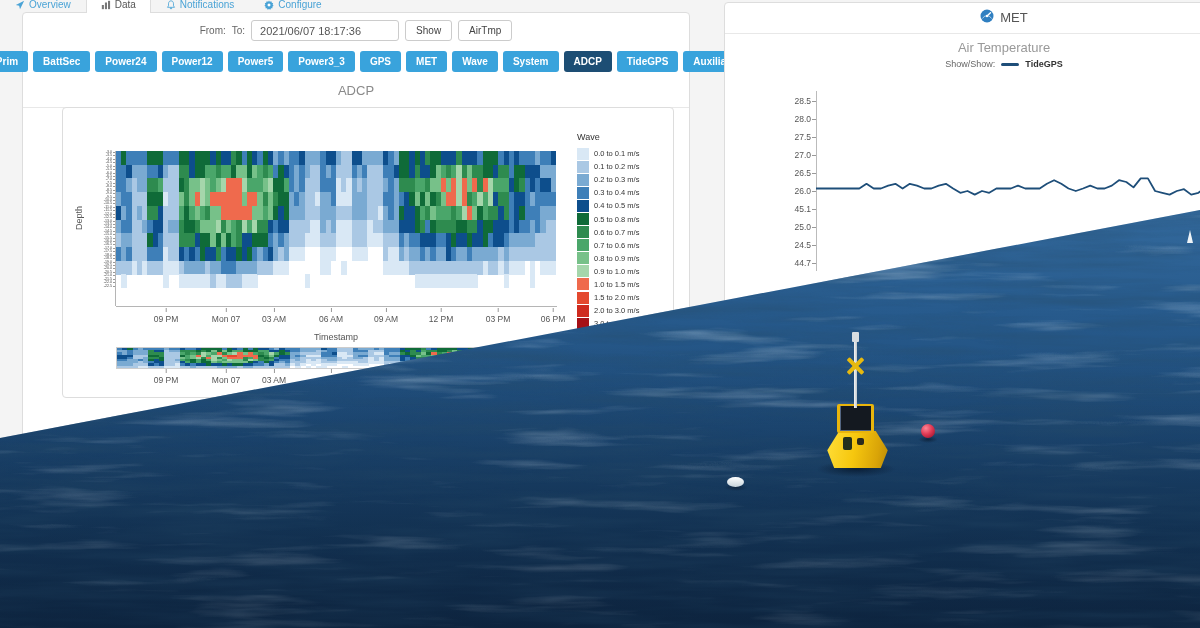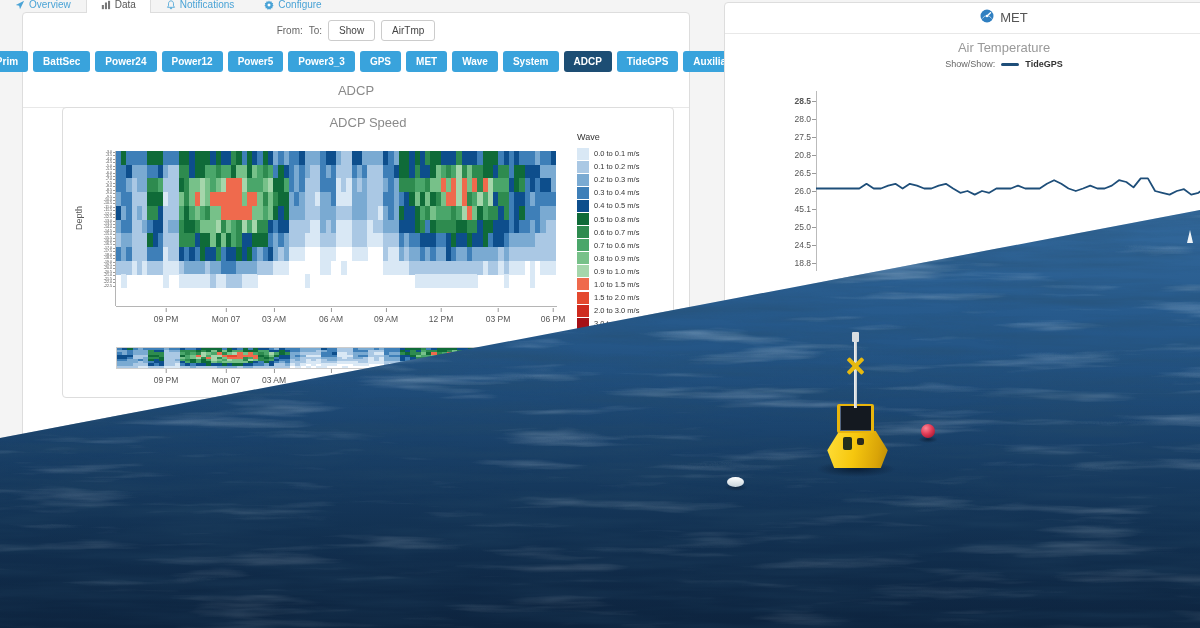--- a/index.html
+++ b/index.html
@@ -147,20 +147,21 @@
     </div>
   </div>
 
   <div class="panel third-panel"></div>
 
   <div class="panel left-panel">
 
     <div class="toolbar">
       <span class="tb-label">From:</span>
       <span class="tb-label">To:</span>
+      <input class="tb-input" value="2021/06/07 18:17:36" style="">
       <button class="tb-btn">Show</button>
       <button class="tb-btn">AirTmp</button>
     </div>
 
     <div class="filters" id="filters">
         <button class="fbtn">BattPrim</button>
         <button class="fbtn">BattSec</button>
         <button class="fbtn">Power24</button>
         <button class="fbtn">Power12</button>
         <button class="fbtn">Power5</button>
@@ -171,21 +172,20 @@
         <button class="fbtn">System</button>
         <button class="fbtn active">ADCP</button>
         <button class="fbtn">TideGPS</button>
         <button class="fbtn">Auxiliary</button>
       </div>
 
     <div class="section-title">ADCP</div>
     <div class="section-rule"></div>
 
     <div class="adcp-box">
-      <div class="adcp-title">ADCP Speed</div>
       <div class="depth-label">Depth</div>
       <div class="depth-ticks" id="depthTicks">
           <div class="depth-tick" style="top: 0px;">-3.0<i></i></div>
           <div class="depth-tick" style="top: 3.425px;">-3.5<i></i></div>
           <div class="depth-tick" style="top: 6.85px;">-4.0<i></i></div>
           <div class="depth-tick" style="top: 10.275px;">-4.5<i></i></div>
           <div class="depth-tick" style="top: 13.7px;">-5.0<i></i></div>
           <div class="depth-tick" style="top: 17.125px;">-5.5<i></i></div>
           <div class="depth-tick" style="top: 20.55px;">-6.0<i></i></div>
           <div class="depth-tick" style="top: 23.975px;">-6.5<i></i></div>
@@ -992,20 +992,21 @@
       <div id="xTicks">
           <div class="xtick" style="left: 103px; top: 206px;">09 PM<i></i></div>
           <div class="xtick" style="left: 163px; top: 206px;">Mon 07<i></i></div>
           <div class="xtick" style="left: 211px; top: 206px;">03 AM<i></i></div>
           <div class="xtick" style="left: 268px; top: 206px;">06 AM<i></i></div>
           <div class="xtick" style="left: 323px; top: 206px;">09 AM<i></i></div>
           <div class="xtick" style="left: 378px; top: 206px;">12 PM<i></i></div>
           <div class="xtick" style="left: 435px; top: 206px;">03 PM<i></i></div>
           <div class="xtick" style="left: 490px; top: 206px;">06 PM<i></i></div>
         </div>
+      <div class="x-label">Timestamp</div>
       <div class="navigator" id="hmNav">
           <div class="hm-cell" style="left: 0px; top: 0px; width: 5.6381px; height: 2.6px; background: rgb(62, 127, 184);"></div>
           <div class="hm-cell" style="left: 0px; top: 2.2px; width: 5.6381px; height: 2.6px; background: rgb(122, 170, 210);"></div>
           <div class="hm-cell" style="left: 0px; top: 4.4px; width: 5.6381px; height: 2.6px; background: rgb(62, 127, 184);"></div>
           <div class="hm-cell" style="left: 0px; top: 6.6px; width: 5.6381px; height: 2.6px; background: rgb(13, 78, 140);"></div>
           <div class="hm-cell" style="left: 0px; top: 8.8px; width: 5.6381px; height: 2.6px; background: rgb(13, 78, 140);"></div>
           <div class="hm-cell" style="left: 0px; top: 11px; width: 5.6381px; height: 2.6px; background: rgb(62, 127, 184);"></div>
           <div class="hm-cell" style="left: 0px; top: 13.2px; width: 5.6381px; height: 2.6px; background: rgb(122, 170, 210);"></div>
           <div class="hm-cell" style="left: 0px; top: 15.4px; width: 5.6381px; height: 2.6px; background: rgb(122, 170, 210);"></div>
           <div class="hm-cell" style="left: 0px; top: 17.6px; width: 5.6381px; height: 2.6px; background: rgb(170, 200, 228);"></div>
@@ -1854,39 +1855,39 @@
       <span>MET</span>
     </div>
     <div class="met-rule"></div>
     <div class="met-title">Air Temperature</div>
     <div class="met-legend">
       <span class="sh">Show/Show:</span>
       <span class="sw" id="airSwatch" style="background: rgb(30, 78, 121);"></span>
       <span class="nm">TideGPS</span>
     </div>
     <div id="airYAxis">
-        <div class="at-ylabel" style="left: 50px; top: 93px; font-weight: bold;">28.5</div>
+        <div class="at-ylabel" style="left: 50px; top: 93px;">28.5</div>
         <div class="at-ytick" style="left: 87px; top: 98px;"></div>
         <div class="at-ylabel" style="left: 50px; top: 111px;">28.0</div>
         <div class="at-ytick" style="left: 87px; top: 116px;"></div>
         <div class="at-ylabel" style="left: 50px; top: 129px;">27.5</div>
         <div class="at-ytick" style="left: 87px; top: 134px;"></div>
-        <div class="at-ylabel" style="left: 50px; top: 147px;">20.8</div>
+        <div class="at-ylabel" style="left: 50px; top: 147px;">27.0</div>
         <div class="at-ytick" style="left: 87px; top: 152px;"></div>
         <div class="at-ylabel" style="left: 50px; top: 165px;">26.5</div>
         <div class="at-ytick" style="left: 87px; top: 170px;"></div>
         <div class="at-ylabel" style="left: 50px; top: 183px;">26.0</div>
         <div class="at-ytick" style="left: 87px; top: 188px;"></div>
         <div class="at-ylabel" style="left: 50px; top: 201px;">45.1</div>
         <div class="at-ytick" style="left: 87px; top: 206px;"></div>
         <div class="at-ylabel" style="left: 50px; top: 219px;">25.0</div>
         <div class="at-ytick" style="left: 87px; top: 224px;"></div>
         <div class="at-ylabel" style="left: 50px; top: 237px;">24.5</div>
         <div class="at-ytick" style="left: 87px; top: 242px;"></div>
-        <div class="at-ylabel" style="left: 50px; top: 255px;">18.8</div>
+        <div class="at-ylabel" style="left: 50px; top: 255px;">44.7</div>
         <div class="at-ytick" style="left: 87px; top: 260px;"></div>
       </div>
     <svg class="at-svg" id="airSvg" width="470" height="210">
         <line x1="0.5" y1="13" x2="0.5" y2="193" stroke="#bbb"></line>
         <polyline points="0.0,110.5 7.2,110.5 14.4,110.5 21.6,110.5 28.9,110.5 36.1,110.5 43.3,110.5 50.5,105.8 57.7,110.5 64.9,110.5 72.2,107.6 79.4,105.8 86.6,110.5 93.8,105.8 101.0,107.6 108.2,110.5 115.4,110.5 122.7,107.6 129.9,105.8 137.1,110.5 144.3,114.8 151.5,113.0 158.7,116.6 166.0,113.0 173.2,114.8 180.4,110.5 187.6,110.5 194.8,110.5 202.0,107.6 209.2,110.5 216.5,110.5 223.7,110.5 230.9,105.8 238.1,102.2 245.3,105.8 252.5,110.5 259.8,113.0 267.0,110.5 274.2,107.6 281.4,110.5 288.6,110.5 295.8,107.6 303.0,102.2 310.3,104.0 317.5,109.4 324.7,100.4 331.9,100.4 339.1,113.0 346.3,114.8 353.6,116.6 360.8,113.0 368.0,111.2 375.2,116.6 382.4,114.8 389.6,109.4 396.8,111.2 404.1,116.6 411.3,105.8 418.5,109.4 425.7,114.8 432.9,113.0 440.1,116.6 447.4,114.8 454.6,113.0 461.8,118.4 469.0,113.0" fill="none" stroke="#1e4e79" stroke-width="1.8" stroke-linejoin="round"></polyline>
       </svg>
   </div>
 
   <div class="photo">
     <div class="sea"></div>

